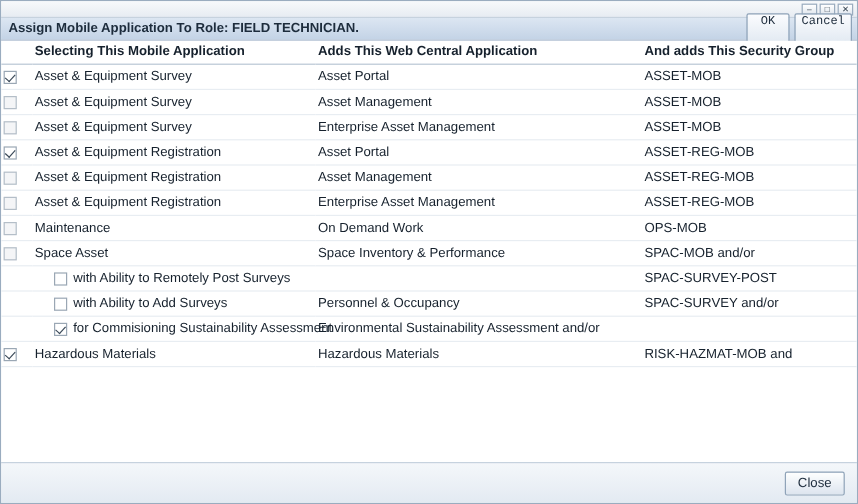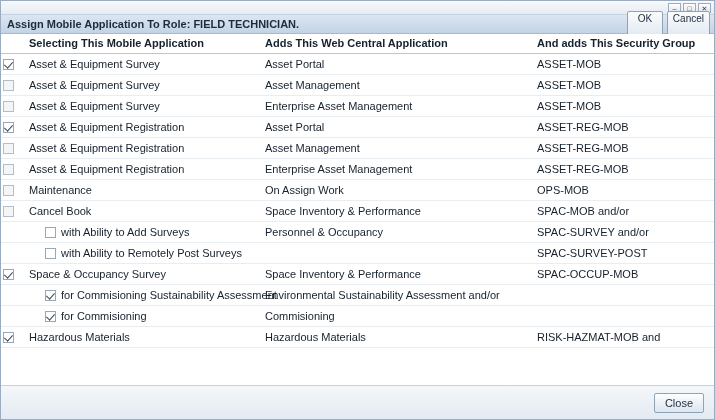--- a/index.html
+++ b/index.html
@@ -74,20 +74,21 @@
     border: 1px solid #8fa3b8;
     border-radius: 2px;
     background: linear-gradient(#fbfcfe, #e0e8f1);
     font-size: 10px;
     line-height: 13px;
     text-align: center;
     color: #1d2c3c;
     box-sizing: border-box;
     padding: 0 5px;
     cursor: default;
+    font-family: Liberation Mono, monospace;
   }
   
   .content {
     flex: 1;
     background: #ffffff;
     position: relative;
     overflow: hidden;
   }
   table.grid {
     border-collapse: collapse;
@@ -235,57 +236,45 @@
           </tr>
           <tr>
             <td><span class="cb dim"></span></td>
             <td><span>Asset &amp; Equipment Registration</span></td>
             <td>Enterprise Asset Management</td>
             <td>ASSET-REG-MOB</td>
           </tr>
           <tr>
             <td><span class="cb dim"></span></td>
             <td><span>Maintenance</span></td>
-            <td>On Assign Work</td>
+            <td>On Demand Work</td>
             <td>OPS-MOB</td>
           </tr>
           <tr>
             <td><span class="cb dim"></span></td>
-            <td><span>Cancel Book</span></td>
+            <td><span>Space Asset</span></td>
             <td>Space Inventory &amp; Performance</td>
             <td>SPAC-MOB and/or</td>
+          </tr>
+          <tr>
+            <td></td>
+            <td class="indent-1"><span class="cb sub-cb"></span><span>with Ability to Remotely Post Surveys</span></td>
+            <td></td>
+            <td>SPAC-SURVEY-POST</td>
           </tr>
           <tr>
             <td></td>
             <td class="indent-1"><span class="cb sub-cb"></span><span>with Ability to Add Surveys</span></td>
             <td>Personnel &amp; Occupancy</td>
             <td>SPAC-SURVEY and/or</td>
           </tr>
           <tr>
             <td></td>
-            <td class="indent-1"><span class="cb sub-cb"></span><span>with Ability to Remotely Post Surveys</span></td>
-            <td></td>
-            <td>SPAC-SURVEY-POST</td>
-          </tr>
-          <tr>
-            <td><span class="cb checked"></span></td>
-            <td><span>Space &amp; Occupancy Survey</span></td>
-            <td>Space Inventory &amp; Performance</td>
-            <td>SPAC-OCCUP-MOB</td>
-          </tr>
-          <tr>
-            <td></td>
             <td class="indent-1"><span class="cb sub-cb checked"></span><span>for Commisioning Sustainability Assessment</span></td>
             <td>Environmental Sustainability Assessment and/or</td>
-            <td></td>
-          </tr>
-          <tr>
-            <td></td>
-            <td class="indent-1"><span class="cb sub-cb checked"></span><span>for Commisioning</span></td>
-            <td>Commisioning</td>
             <td></td>
           </tr>
           <tr>
             <td><span class="cb checked"></span></td>
             <td><span>Hazardous Materials</span></td>
             <td>Hazardous Materials</td>
             <td>RISK-HAZMAT-MOB and</td>
           </tr>
         </tbody>
     </table>

